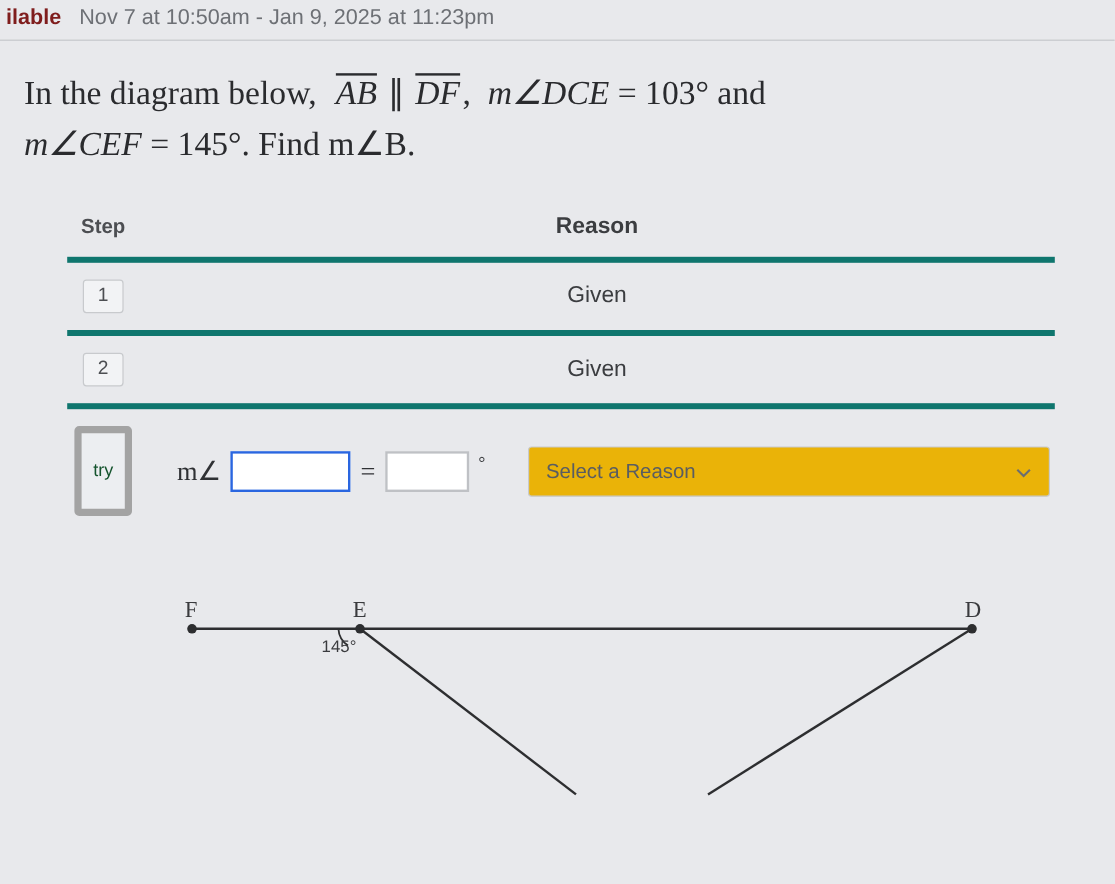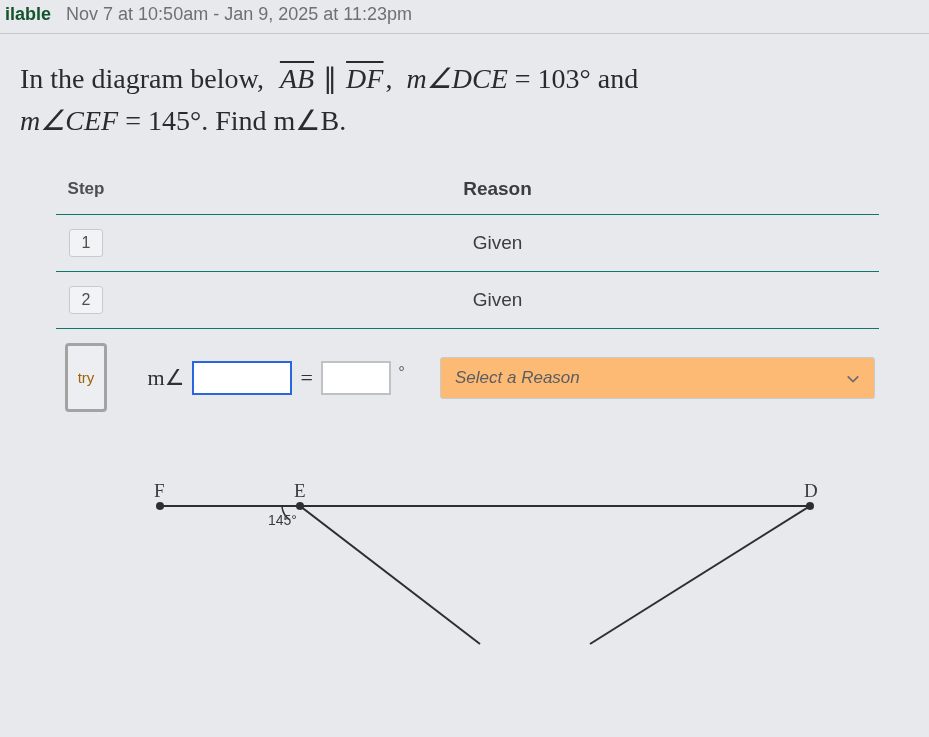--- a/index.html
+++ b/index.html
@@ -12,21 +12,21 @@
     overflow: hidden;
     position: relative;
   }
   .header-bar {
     color: #6d7075;
     font-family: -apple-system, Helvetica, Arial, sans-serif;
     font-size: 18px;
     padding: 4px 0 8px 0;
     border-bottom: 1px solid #c5c7cb;
   }
-  .header-bar .lbl { font-weight: 600; color:#14532d; }
+  .header-bar .lbl { font-weight: 600; color:#7f1d1d; }
   .problem-area {
     padding: 24px 20px 0 20px;
   }
   .problem-text {
     font-size: 28px;
     color: #2a2b2e;
     line-height: 1.5;
     margin-bottom: 22px;
   }
   .problem-text .overline {
@@ -36,21 +36,21 @@
   }
   .problem-text .math-it { font-style: italic; }
   
   .proof-table {
     margin-left: 36px;
     margin-right: 30px;
   }
   .proof-table .row {
     display: flex;
     align-items: stretch;
-    border-bottom: 1px solid #0f766e;
+    border-bottom: 5px solid #0f766e;
   }
   .proof-table .row.header {
     font-weight: 700;
     font-family: -apple-system, Helvetica, Arial, sans-serif;
     color: #3b3d40;
   }
   .cell-step {
     width: 60px;
     display:flex;
     align-items:center;
@@ -80,27 +80,27 @@
     padding: 14px 4px;
   }
   .step-number {
     border:1px solid #c8cacd;
     background:#f2f3f5;
     border-radius:3px;
     padding:4px 12px;
     font-size:16px;
   }
   .try-btn {
-    border:3px solid #a3a3a3;
+    border:6px solid #a3a3a3;
     background:#eceef1;
     border-radius:4px;
     padding:23px 10px;
     font-size:15px;
     font-family: -apple-system, Helvetica, Arial, sans-serif;
-    color:#a16207;
+    color:#14532d;
     cursor:pointer;
   }
   .math-row {
     display:flex;
     align-items:center;
     gap:8px;
     font-size:22px;
   }
   .input-box {
     border:2px solid #2a66e0;
@@ -110,28 +110,27 @@
     display:inline-block;
   }
   .input-box.gray { border:2px solid #bfc1c5; width:70px; }
   .deg-sup { font-size:14px; vertical-align: top; position:relative; top:-6px; }
   .reason-select {
     width: 100%;
     display:flex;
     align-items:center;
     justify-content:space-between;
     border:1px solid #c8cacd;
-    background:#fdba74;
+    background:#eab308;
     border-radius:3px;
     padding:10px 14px;
     font-family: -apple-system, Helvetica, Arial, sans-serif;
     font-size:17px;
     color:#5a5d61;
     cursor:pointer;
-    font-style:italic;
   }
   .chevron {
     width:14px; height:14px;
     display:inline-block;
   }
   .diagram {
     position: relative;
     margin: 50px 40px 0 130px;
     height: 170px;
   }

